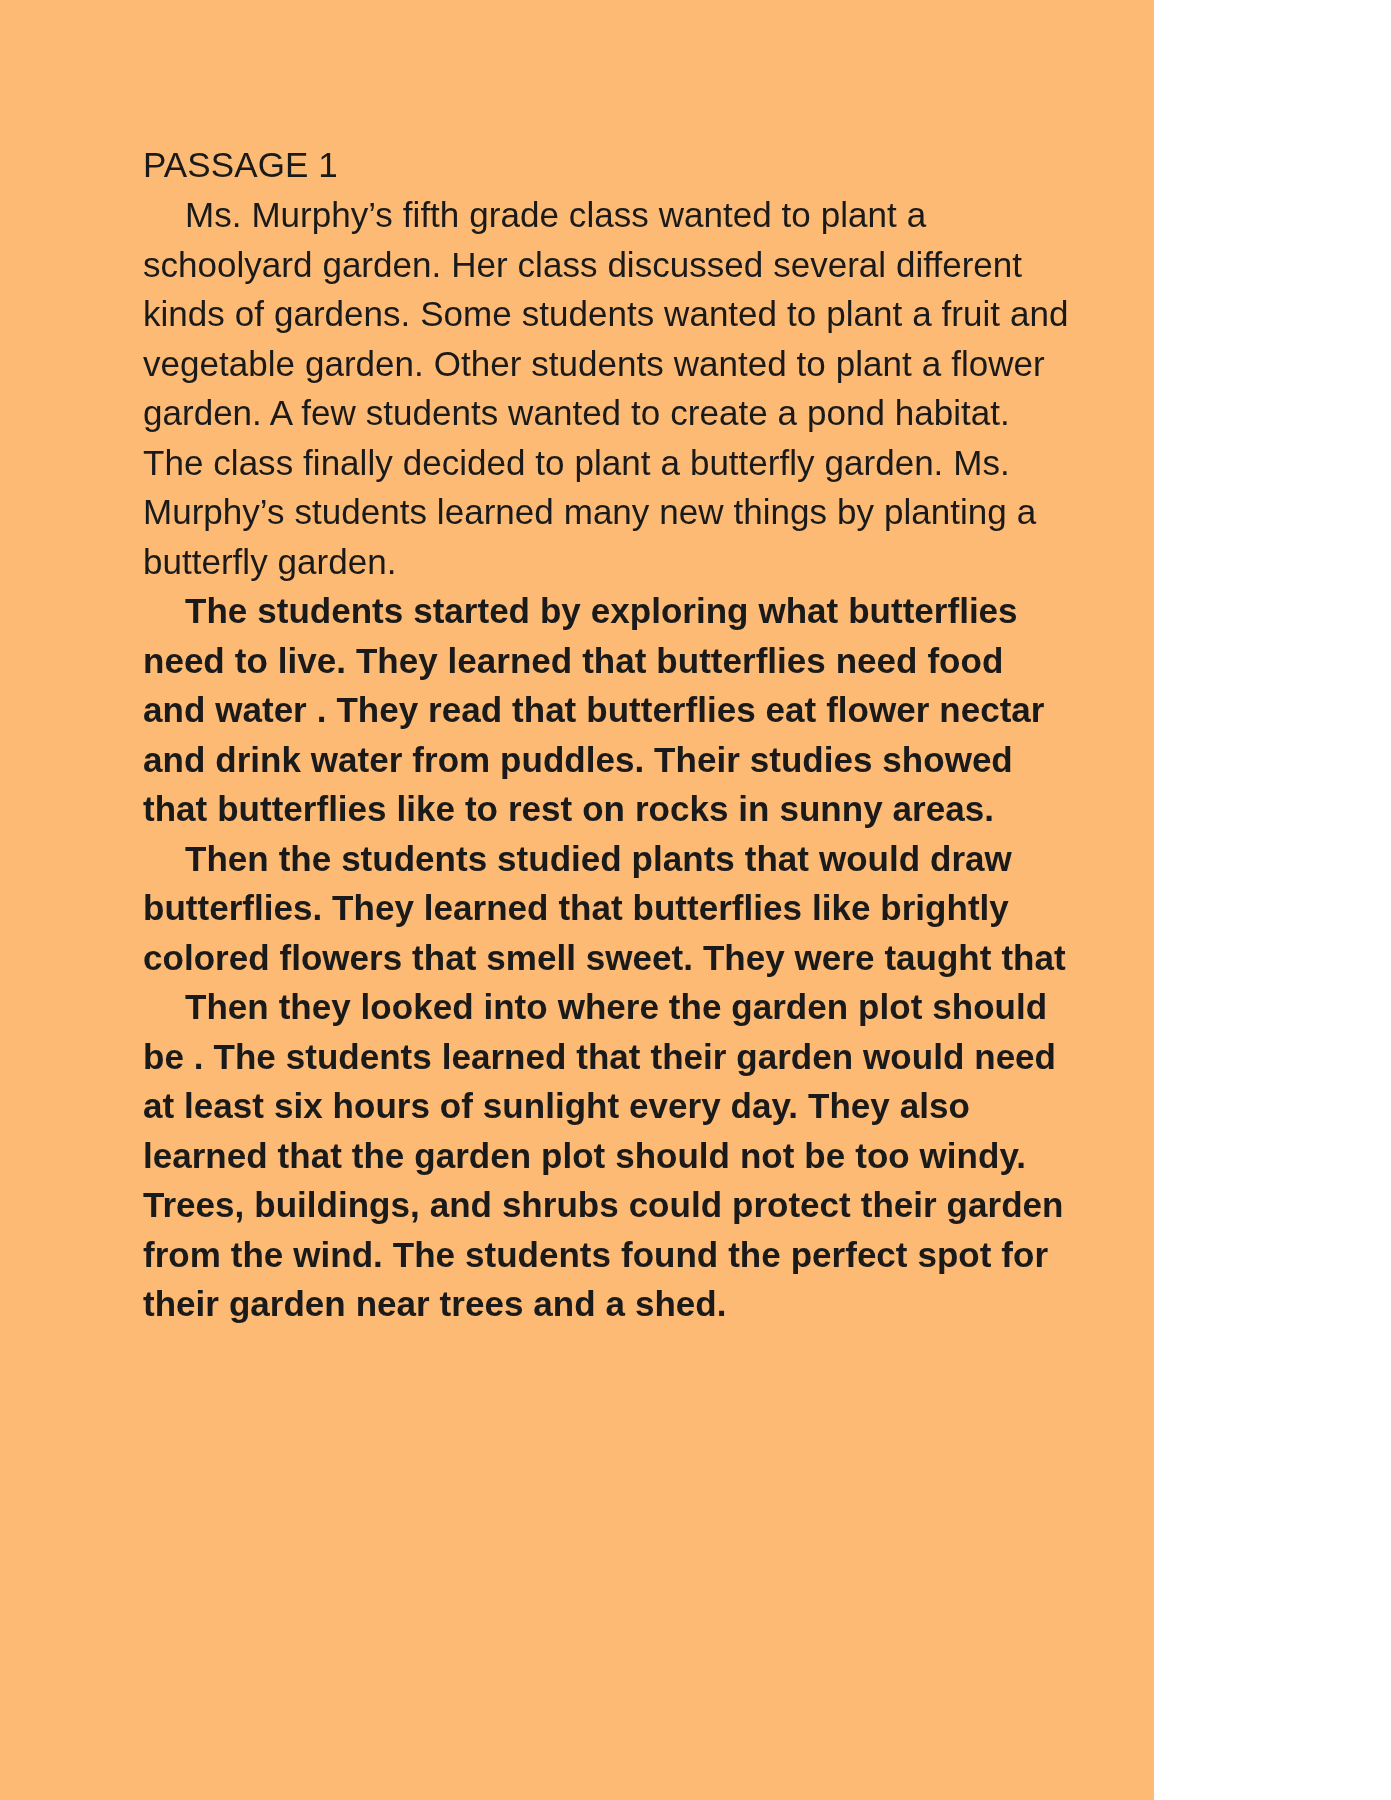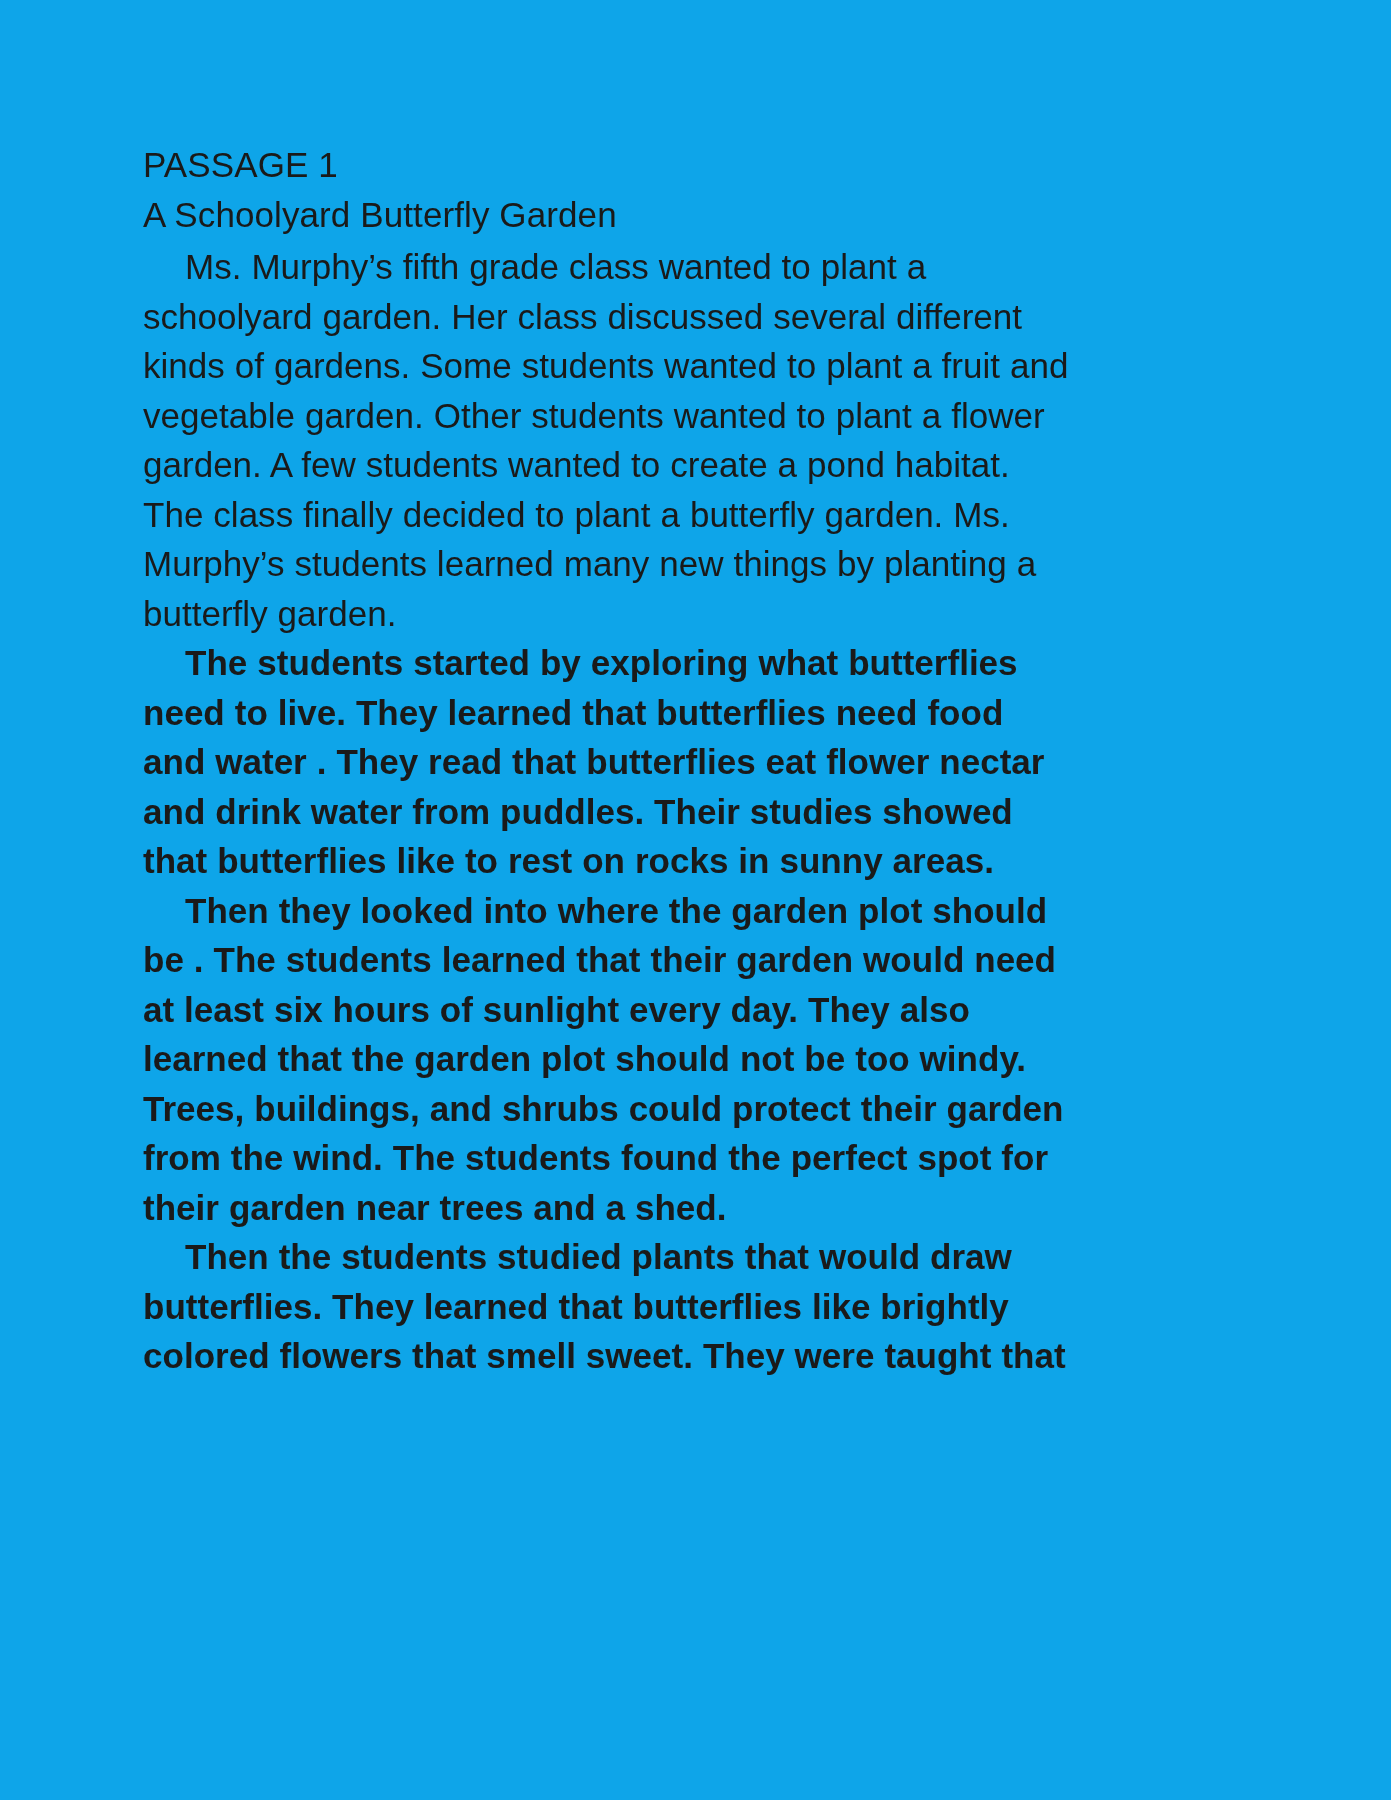--- a/index.html
+++ b/index.html
@@ -9,23 +9,23 @@
   }
   body {
     width: 1391px;
     height: 1800px;
     font-family: "Liberation Sans", sans-serif;
     color: #1a1a1a;
     -webkit-font-smoothing: antialiased;
   }
   .page {
     position: relative;
-    width: 1391px;
+    width: 1154px;
     height: 1800px;
-    background: #0ea5e9;
+    background: #fdba74;
     box-sizing: border-box;
   }
   .content {
     position: absolute;
     left: 143px;
     top: 140px;
     width: 930px;
   }
   .passage-label {
     font-size: 35px;
@@ -63,24 +63,23 @@
   }
 </style>
 </head>
 <body>
 
 <div class="page">
   <div class="content">
 
     <div class="passage-label">PASSAGE 1</div>
 
-    <h1 class="passage-title">A Schoolyard Butterfly Garden</h1>
 
     <p class="body-text">Ms. Murphy’s fifth grade class wanted to plant a schoolyard garden. Her class discussed several different kinds of gardens. Some students wanted to plant a fruit and vegetable garden. Other students wanted to plant a flower garden. A few students wanted to create a pond habitat. The class finally decided to plant a butterfly garden. Ms. Murphy’s students learned many new things by planting a butterfly garden.</p>
 
     <p class="body-text">The students started by exploring what butterflies need to live. They learned that butterflies need food and water . They read that butterflies eat flower nectar and drink water from puddles. Their studies showed that butterflies like to rest on rocks in sunny areas.</p>
 
+    <p class="body-text">Then the students studied plants that would draw butterflies. They learned that butterflies like brightly colored flowers that smell sweet. They were taught that</p>
+
     <p class="body-text">Then they looked into where the garden plot should be . The students learned that their garden would need at least six hours of sunlight every day. They also learned that the garden plot should not be too windy. Trees, buildings, and shrubs could protect their garden from the wind. The students found the perfect spot for their garden near trees and a shed.</p>
-
-    <p class="body-text">Then the students studied plants that would draw butterflies. They learned that butterflies like brightly colored flowers that smell sweet. They were taught that</p>
 
   </div>
 </div>
 
 </body></html>

